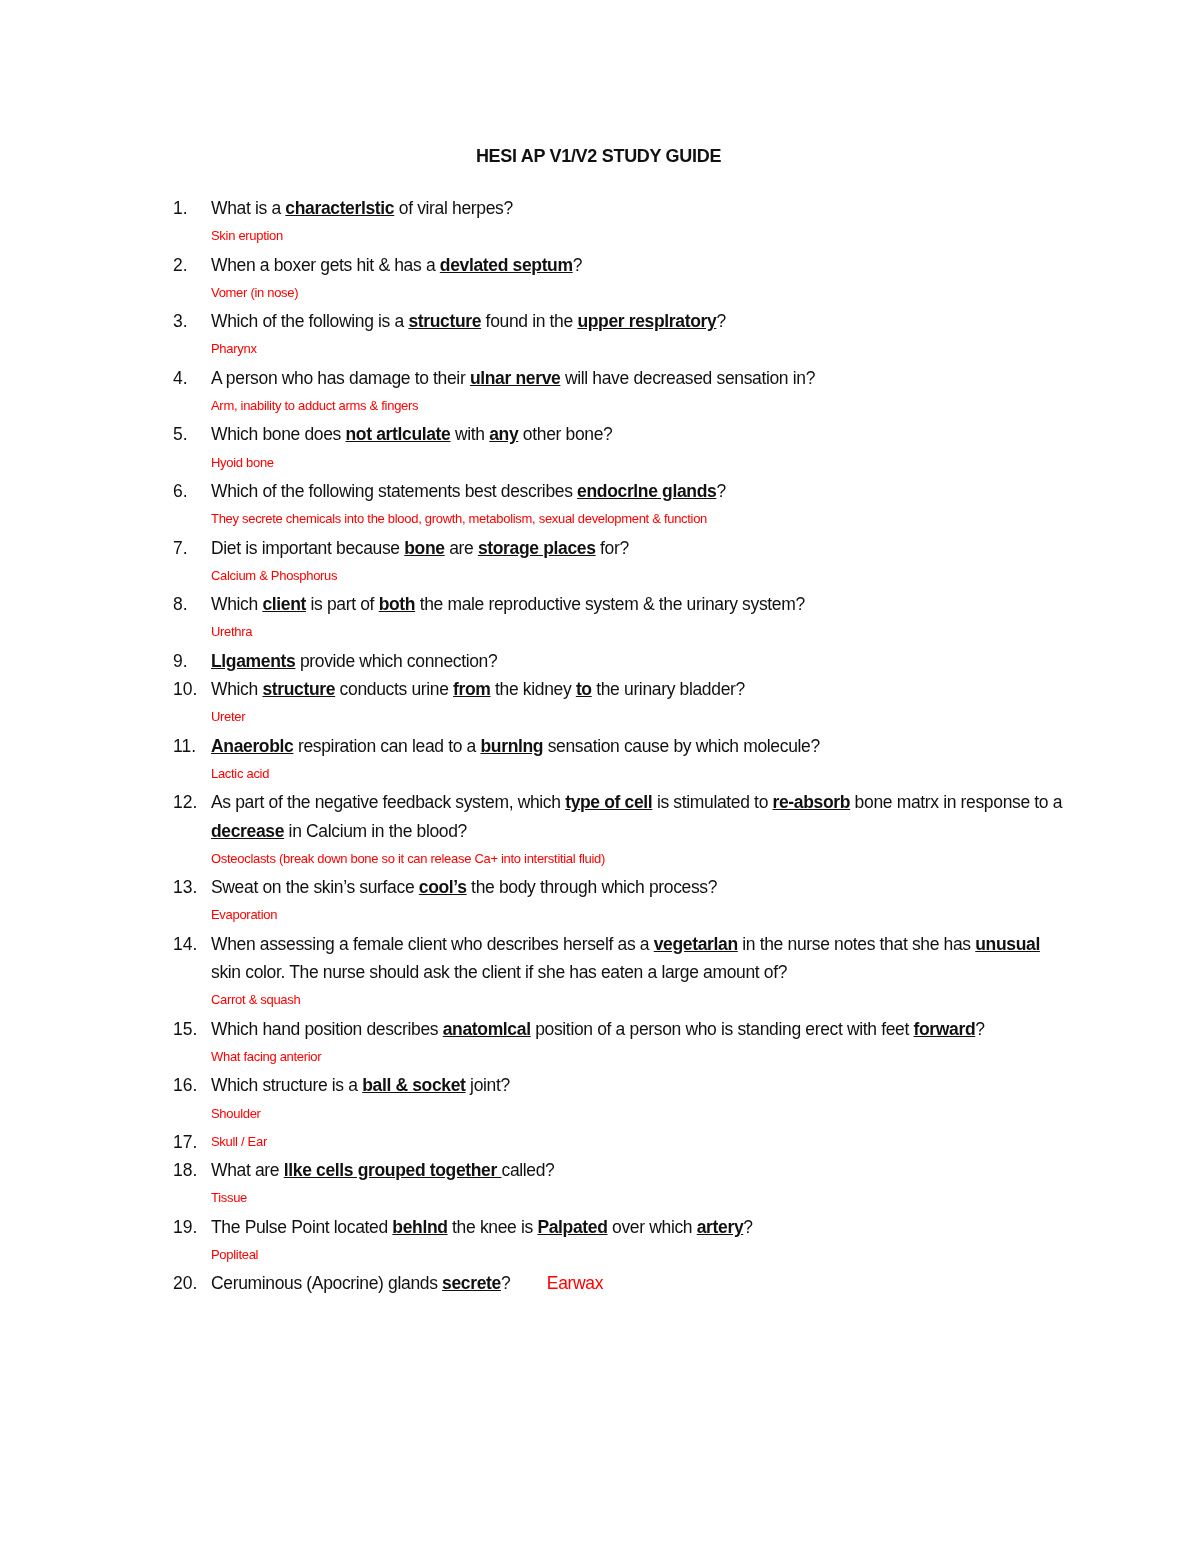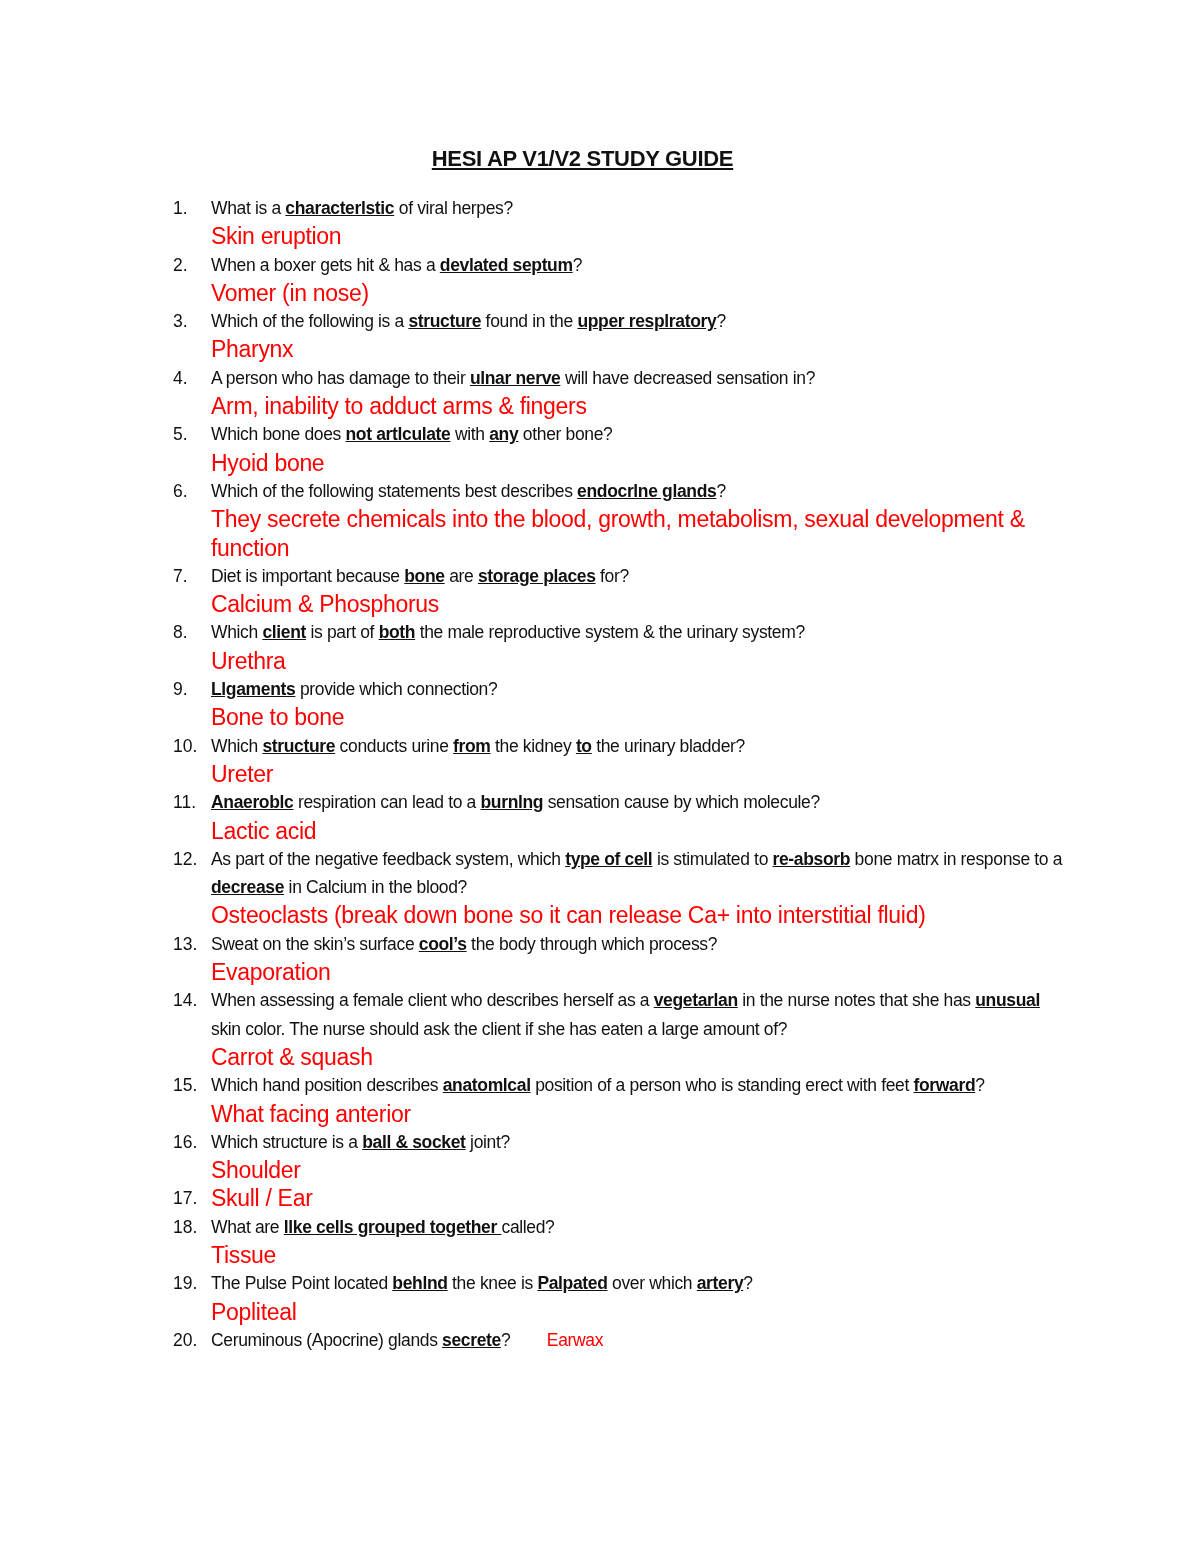--- a/index.html
+++ b/index.html
@@ -1,25 +1,25 @@
 <!DOCTYPE html>
 <html><head>
 <meta charset="utf-8">
 <style>
   html, body { margin: 0; padding: 0; background: #ffffff; }
   body { width: 1200px; height: 1553px; position: relative; overflow: hidden;
          font-family: "Liberation Sans", "DejaVu Sans", sans-serif; color: #111; }
-  .title { position: absolute; top: 146px; left: 0; width: 1165px; text-align: center;
-           font-size: 22px; font-weight: bold; text-decoration: underline; letter-spacing: -0.3px; }
+  .title { position: absolute; top: 146px; left: 16px; width: 1165px; text-align: center;
+           font-size: 18px; font-weight: bold; letter-spacing: -0.3px; }
   .list { position: absolute; top: 194px; left: 173px; width: 900px; margin: 0; padding: 0; }
   .item { position: relative; padding-left: 38px; }
   .num { position: absolute; left: 0; top: 0; width: 34px; text-align: left; font-size: 17.5px; line-height: 28.3px; }
   .q { font-size: 17.5px; line-height: 28.3px; letter-spacing: -0.35px; }
   .q b { text-decoration: underline; font-weight: bold; }
-  .a { color: #ff0000; font-size: 23px; line-height: 28.3px; letter-spacing: -0.3px; }
+  .a { color: #ff0000; font-size: 13px; line-height: 28.3px; letter-spacing: -0.3px; }
   .inline-a { color: #ff0000; margin-left: 32px; }
 </style>
 </head>
 <body>
 
 <div>
   <div class="title">HESI AP V1/V2 STUDY GUIDE</div>
   <div class="list" id="qa-list">
       <div class="item">
         <span class="num">1.</span>
@@ -57,21 +57,20 @@
         <div class="a">Calcium &amp; Phosphorus</div>
       </div>
       <div class="item">
         <span class="num">8.</span>
         <div class="q"><span>Which </span><b>client</b><span> is part of </span><b>both</b><span> the male reproductive system &amp; the urinary system?</span></div>
         <div class="a">Urethra</div>
       </div>
       <div class="item">
         <span class="num">9.</span>
         <div class="q"><b>Llgaments</b><span> provide which connection?</span></div>
-        <div class="a">Bone to bone</div>
       </div>
       <div class="item">
         <span class="num">10.</span>
         <div class="q"><span>Which </span><b>structure</b><span> conducts urine </span><b>from</b><span> the kidney </span><b>to</b><span> the urinary bladder?</span></div>
         <div class="a">Ureter</div>
       </div>
       <div class="item">
         <span class="num">11.</span>
         <div class="q"><b>Anaeroblc</b><span> respiration can lead to a </span><b>burnlng</b><span> sensation cause by which molecule?</span></div>
         <div class="a">Lactic acid</div>

